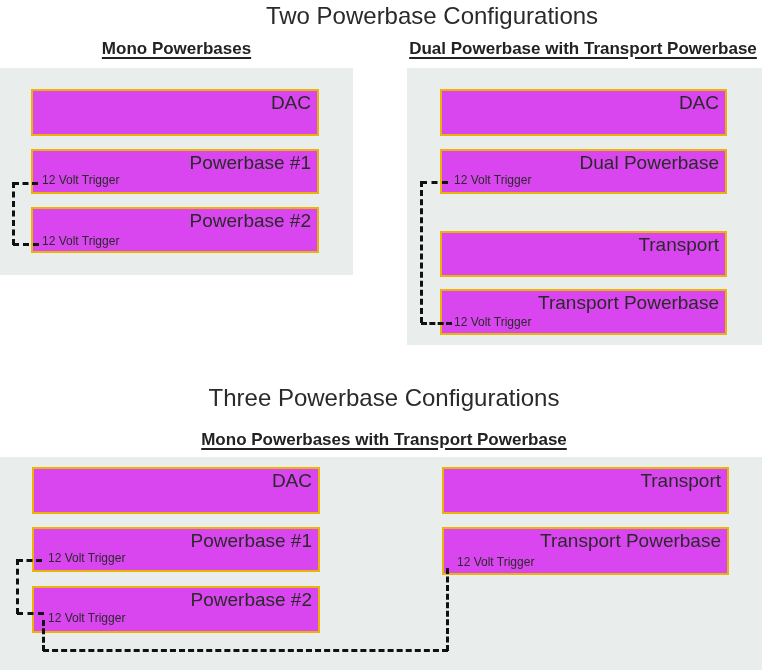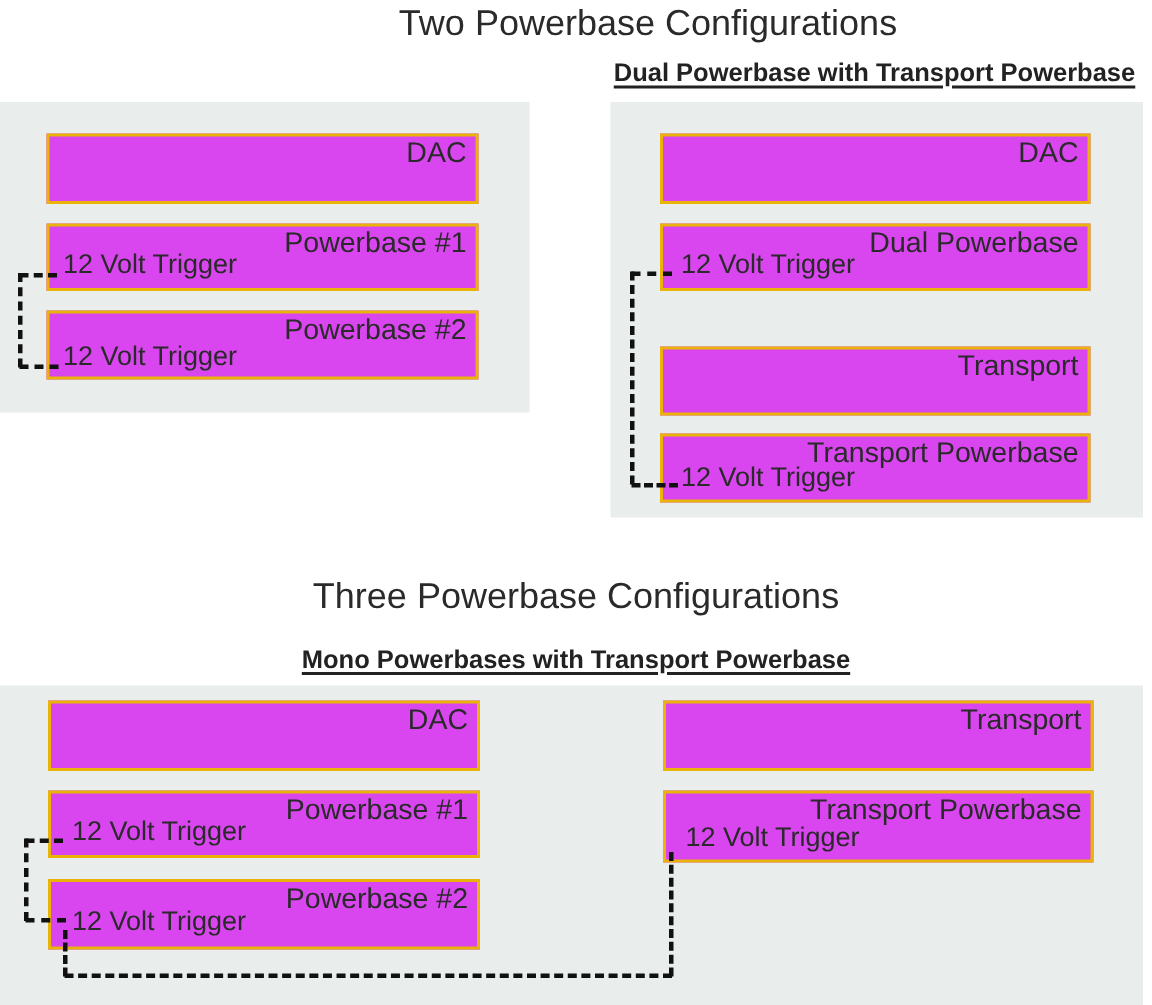--- a/index.html
+++ b/index.html
@@ -53,21 +53,21 @@
     right: 6px;
     font-size: 19px;
     font-weight: 400;
     color: #2a2a2a;
     white-space: nowrap;
   }
   .trigger-label {
     position: absolute;
     left: 10px;
     bottom: 4px;
-    font-size: 18px;
+    font-size: 12px;
     font-weight: 400;
     color: #2a2a2a;
     white-space: nowrap;
     text-align: center;
   }
   .wire-h {
     position: absolute;
     height: 0;
     border-top: 3px dashed #111;
   }
@@ -77,20 +77,21 @@
     border-left: 3px dashed #111;
   }
 </style>
 </head>
 <body>
 
 <div id="diagram">
 
   <div class="section-title" style="top:2px;padding-left:48px;">Two Powerbase Configurations</div>
 
+  <div class="subtitle" style="left:0; width:353px; top:39px;">Mono Powerbases</div>
 
   <div class="panel" style="left:0; top:68px; width:353px; height:207px;"></div>
 
   <div class="box" style="left:31px; top:89px; width:288px; height:47px;">
     <div class="box-label">DAC</div>
   </div>
 
   <div class="box" style="left:31px; top:149px; width:288px; height:45px;">
     <div class="box-label">Powerbase #1</div>
     <div class="trigger-label" style="left:9px; bottom:5px;">12 Volt Trigger</div>

